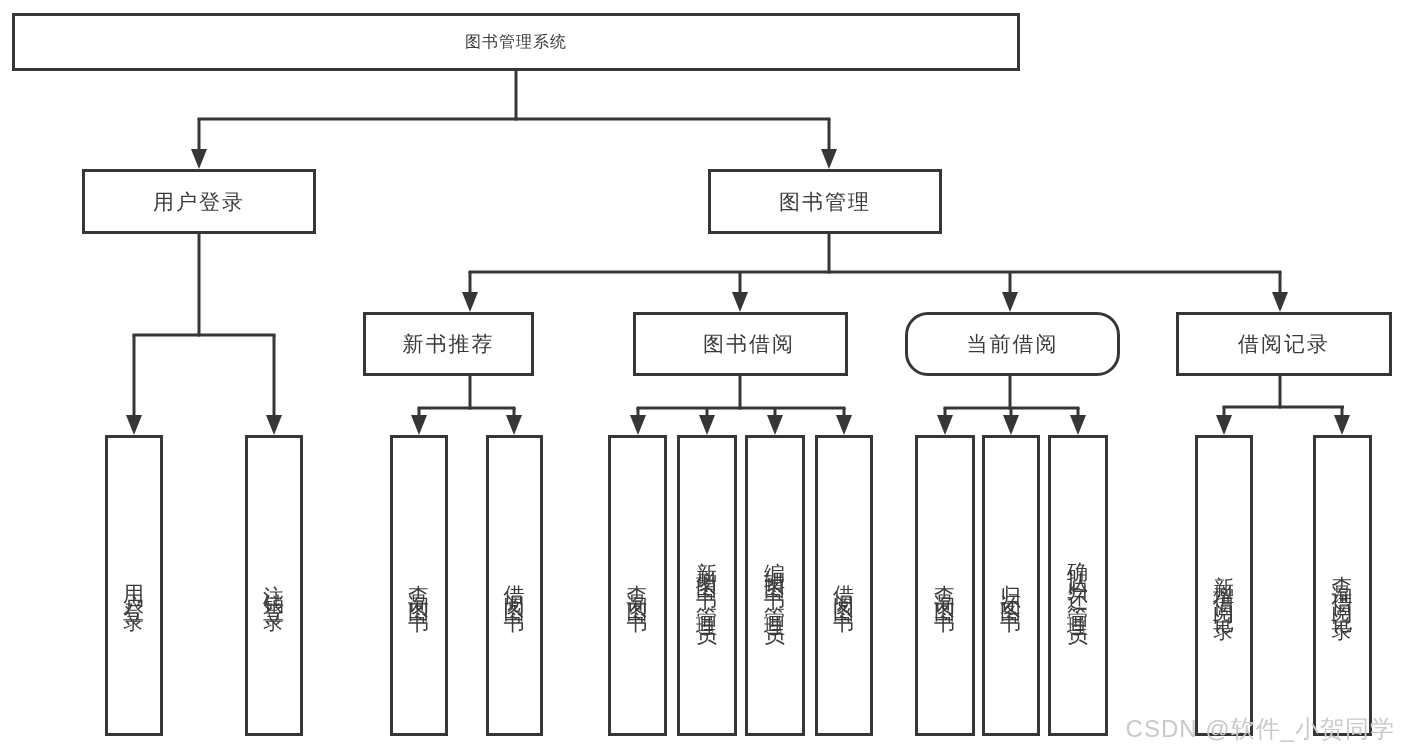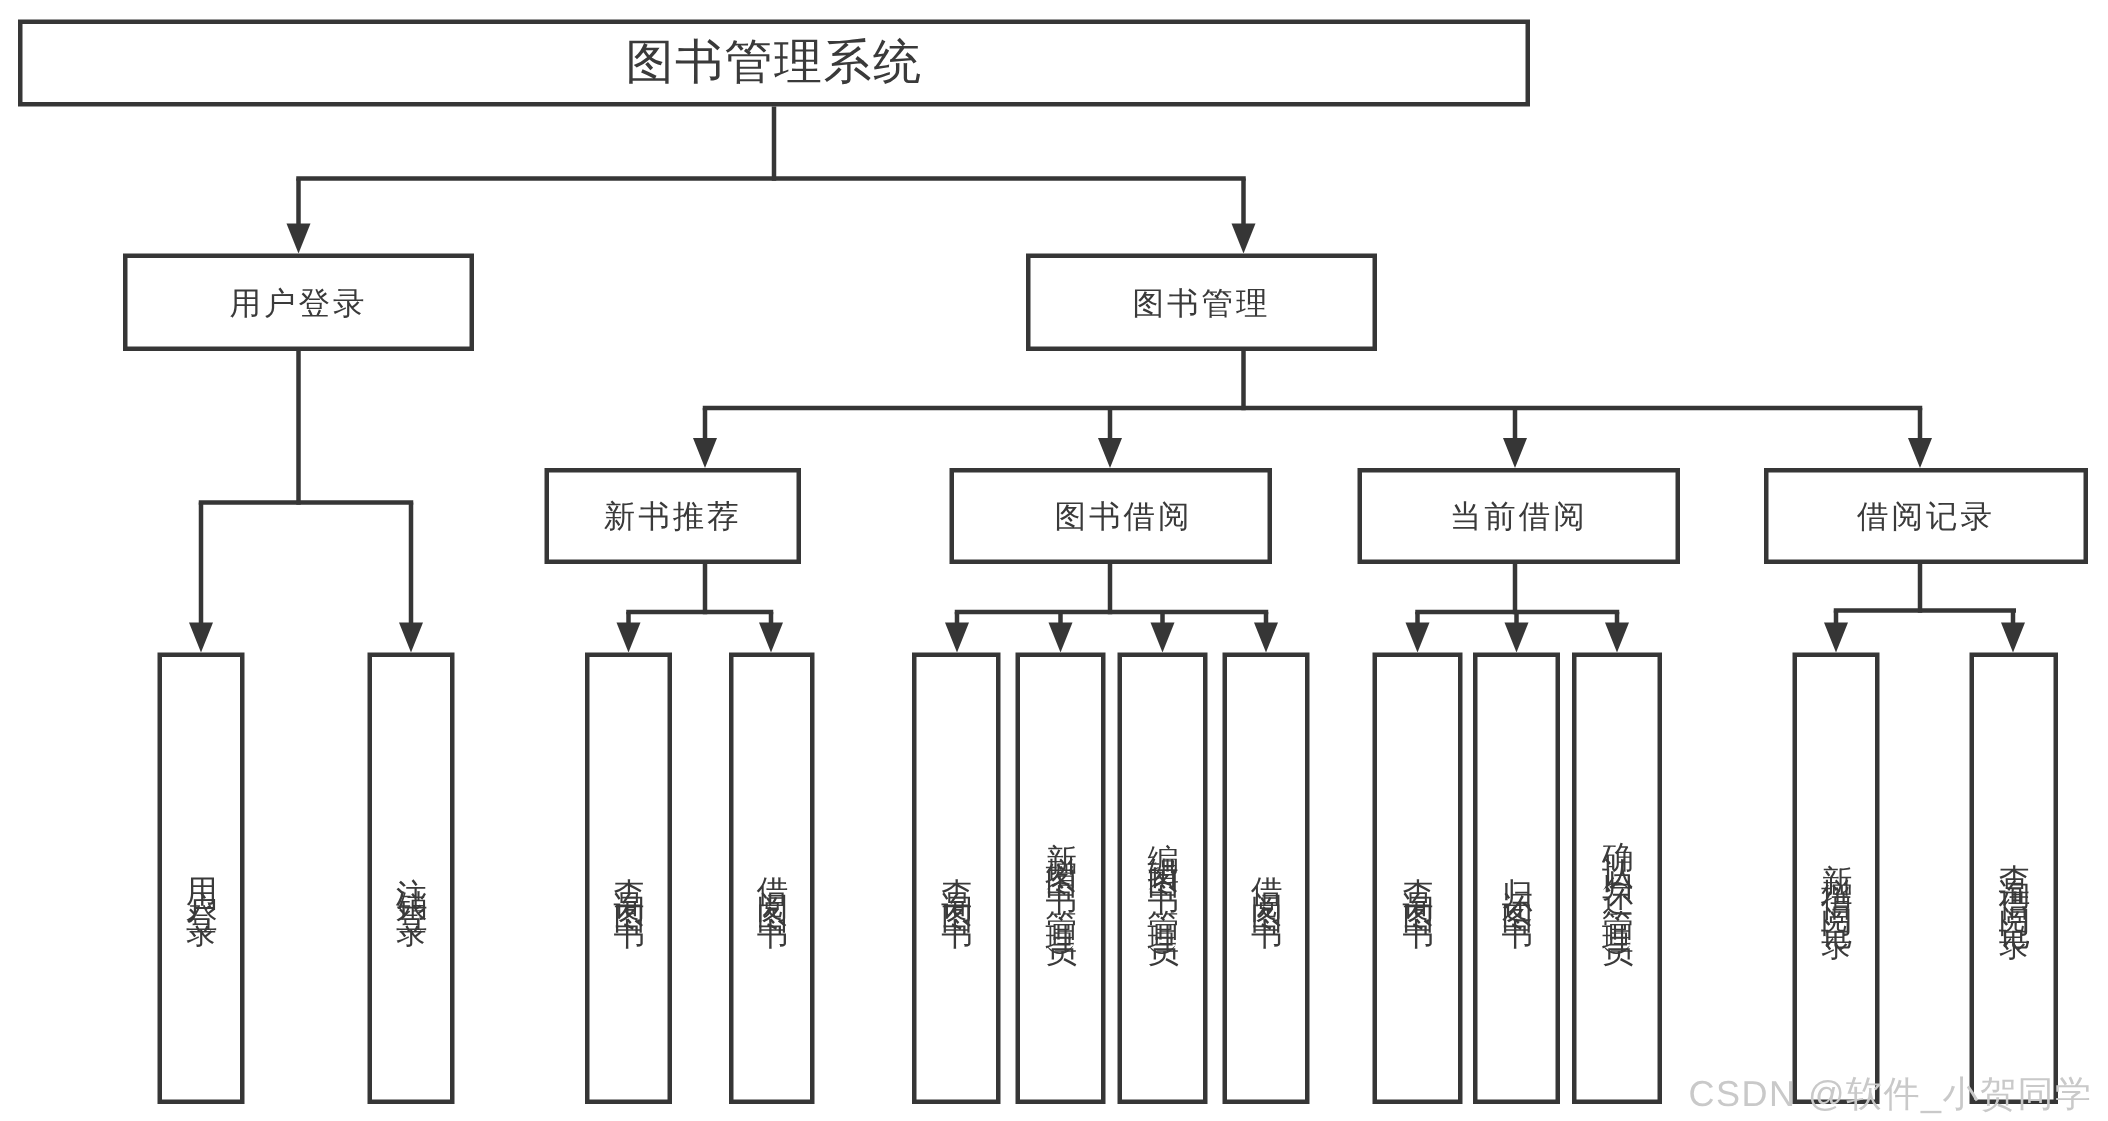--- a/index.html
+++ b/index.html
@@ -22,21 +22,21 @@
     border: 3px solid #363636;
     background: #ffffff;
     color: #3a3a3a;
     display: flex;
     align-items: center;
     justify-content: center;
     z-index: 1;
     text-align: center;
   }
   .h  { font-size: 21px; letter-spacing: 2px; }
-  .rootbox { font-size: 32px; letter-spacing: 1px; }
+  .rootbox { font-size: 16px; letter-spacing: 1px; }
   .v {
     writing-mode: vertical-rl;
     font-size: 21px;
     letter-spacing: 9px;
     line-height: 1;
   }
   .watermark {
     position: absolute;
     right: 10px;
     bottom: 2px;
@@ -121,25 +121,25 @@
       <polygon points="1070,415 1086,415 1078,435"></polygon>
 
       <polygon points="1216,415 1232,415 1224,435"></polygon>
       <polygon points="1334,415 1350,415 1342,435"></polygon>
     </g>
   </svg>
 
   <div class="box h rootbox" style="left:12px;top:13px;width:1008px;height:58px;">图书管理系统</div>
 
   <div class="box h" style="left:82px;top:169px;width:234px;height:65px;">用户登录</div>
-  <div class="box h" style="left:684px;top:169px;width:234px;height:65px;">图书管理</div>
+  <div class="box h" style="left:708px;top:169px;width:234px;height:65px;">图书管理</div>
 
   <div class="box h" style="left:363px;top:312px;width:171px;height:64px;">新书推荐</div>
   <div class="box h" style="left:633px;top:312px;width:215px;height:64px;padding-left:17px;">图书借阅</div>
-  <div class="box h" style="left:905px;top:312px;width:215px;height:64px;">当前借阅</div>
+  <div class="box h" style="left:905px;top:312px;width:215px;height:64px;border-radius:23px;">当前借阅</div>
   <div class="box h" style="left:1176px;top:312px;width:216px;height:64px;">借阅记录</div>
 
   <div class="box v" style="left:105px;top:435px;width:58px;height:301px;">用户登录</div>
   <div class="box v" style="left:245px;top:435px;width:58px;height:301px;">注销登录</div>
 
   <div class="box v" style="left:390px;top:435px;width:58px;height:301px;">查询图书</div>
   <div class="box v" style="left:486px;top:435px;width:57px;height:301px;">借阅图书</div>
 
   <div class="box v" style="left:608px;top:435px;width:59px;height:301px;">查询图书</div>
   <div class="box v" style="left:677px;top:435px;width:60px;height:301px;">新增图书（管理员）</div>

